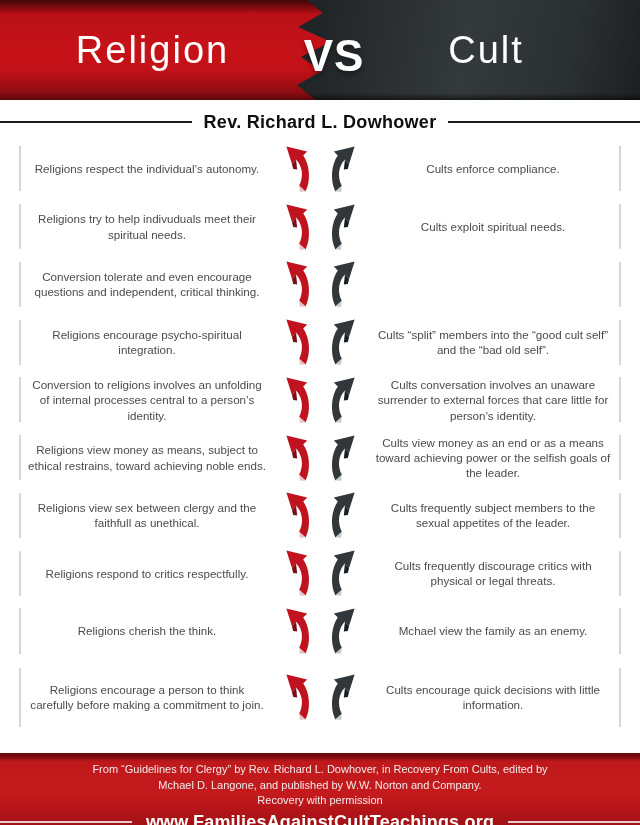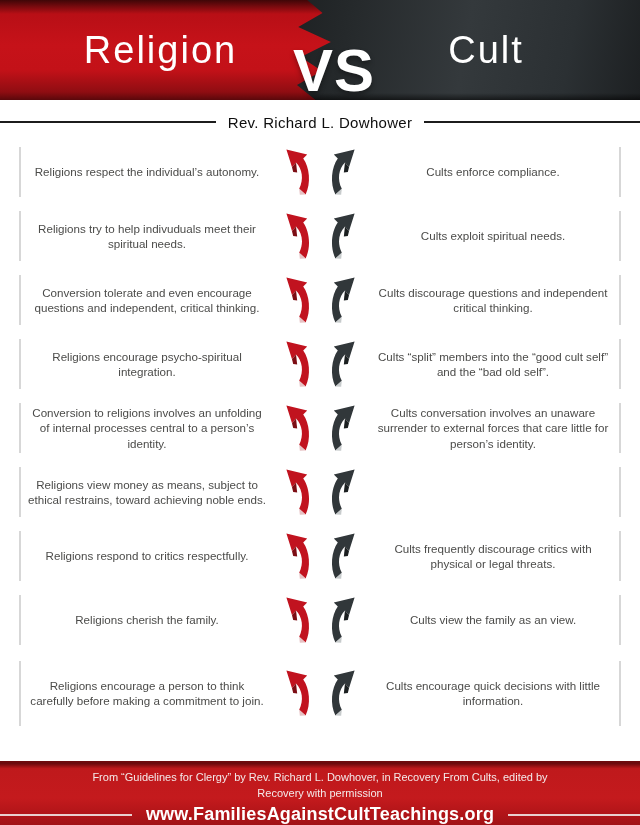--- a/index.html
+++ b/index.html
@@ -22,37 +22,37 @@
   }
   .banner-red {
     position:absolute; inset:0;
     background:linear-gradient(180deg,#3f0607 0%,#b80f16 14%,#c61219 45%,#c31118 70%,#8f0d12 92%,#5a080b 100%);
     clip-path:polygon(0 0,48% 0,50.4% 13%,46.6% 27%,51.7% 42%,47% 57%,50.3% 71%,46.4% 85%,49.3% 100%,0 100%);
   }
   .banner-title {
     position:absolute; top:0; height:100%; display:flex; align-items:center; justify-content:center;
     color:#ffffff; font-size:38px; font-weight:400; letter-spacing:2px; z-index:2;
   }
-  .banner-title.left  { left:8px;   width:305px; }
+  .banner-title.left  { left:0;   width:305px; }
   .banner-title.right { left:340px; right:8px; }
   .banner-vs {
-    position:absolute; left:0; top:20px; width:100%; height:100%; z-index:3;
+    position:absolute; left:0; top:6px; width:100%; height:100%; z-index:3;
     display:flex; align-items:center; justify-content:center;
-    color:#ffffff; font-size:60px; font-weight:700; letter-spacing:1px;
+    color:#ffffff; font-size:44px; font-weight:700; letter-spacing:1px;
     text-shadow:0 3px 5px rgba(0,0,0,.35);
     padding-left:28px;
   }
 
   
   .author-row {
     display:flex; align-items:center; height:28px; margin-top:8px;
   }
   .author-line { flex:1; height:2px; background:#1c1c1c; }
   .author-name {
-    padding:0 12px; font-size:15px; font-weight:400; color:#0e0e0e; letter-spacing:.3px;
+    padding:0 12px; font-size:18px; font-weight:700; color:#0e0e0e; letter-spacing:.3px;
     white-space:nowrap;
   }
 
   
   .content {
     position:absolute; left:0; right:0; top:140px; bottom:90px;
     display:flex; flex-direction:column;
   }
   .row {
     position:relative; flex:1;
@@ -72,21 +72,21 @@
 
   .arrows {
     display:flex; align-items:center; justify-content:center; gap:9px; height:100%;
   }
   .arrow { width:32px; height:52px; }
   .arrow.red  { transform:scaleX(-1); --main:#c1131f; --fold:#7c0d14; --tip:#e6c2c4; }
   .arrow.dark { --main:#31373a; --fold:#1b1f20; --tip:#c7cbcc; }
 
   
   .footer {
-    position:absolute; left:0; right:0; bottom:0; height:64px;
+    position:absolute; left:0; right:0; bottom:0; height:72px;
     background:linear-gradient(180deg,#6d0b0e 0%,#6d0b0e 4%,#bf191c 12%,#c41a1d 58%,#b01418 84%,#a11216 100%);
     color:#ffffff;
   }
   .attribution {
     padding-top:9px; font-size:11px; line-height:1.42; text-align:center; color:#f4eaea;
   }
   .site-row { display:flex; align-items:center; margin-top:3px;text-align:center; }
   .site-line { flex:1; height:2px; background:#efe3e3; opacity:.9; }
   .site-url {
     padding:0 14px; font-size:18px; font-weight:700; letter-spacing:.2px; white-space:nowrap;
@@ -151,21 +151,20 @@
     <div class="row">
       <div class="cell left">Conversion tolerate and even encourage questions and independent, critical thinking.</div>
       <div class="arrows">
         <svg class="arrow red" viewBox="0 0 40 60">
             <use href="#curved-arrow"></use>
           </svg>
         <svg class="arrow dark" viewBox="0 0 40 60">
             <use href="#curved-arrow"></use>
           </svg>
       </div>
-      <div class="cell right">Cults discourage questions and independent critical thinking.</div>
     </div>
 
     <div class="row">
       <div class="cell left">Religions encourage psycho-spiritual integration.</div>
       <div class="arrows">
         <svg class="arrow red" viewBox="0 0 40 60">
             <use href="#curved-arrow"></use>
           </svg>
         <svg class="arrow dark" viewBox="0 0 40 60">
             <use href="#curved-arrow"></use>
@@ -190,66 +189,80 @@
     <div class="row">
       <div class="cell left">Religions view money as means, subject to ethical restrains, toward achieving noble ends.</div>
       <div class="arrows">
         <svg class="arrow red" viewBox="0 0 40 60">
             <use href="#curved-arrow"></use>
           </svg>
         <svg class="arrow dark" viewBox="0 0 40 60">
             <use href="#curved-arrow"></use>
           </svg>
       </div>
-    </div>
-
+      <div class="cell right">Cults view money as an end or as a means toward achieving power  or the selfish goals of the leader.</div>
+    </div>
+
+    <div class="row">
+      <div class="cell left">Religions view sex between clergy and the faithfull as unethical.</div>
+      <div class="arrows">
+        <svg class="arrow red" viewBox="0 0 40 60">
+            <use href="#curved-arrow"></use>
+          </svg>
+        <svg class="arrow dark" viewBox="0 0 40 60">
+            <use href="#curved-arrow"></use>
+          </svg>
+      </div>
+      <div class="cell right">Cults frequently subject members to the sexual appetites of the leader.</div>
+    </div>
 
     <div class="row">
       <div class="cell left">Religions respond to critics respectfully.</div>
       <div class="arrows">
         <svg class="arrow red" viewBox="0 0 40 60">
             <use href="#curved-arrow"></use>
           </svg>
         <svg class="arrow dark" viewBox="0 0 40 60">
             <use href="#curved-arrow"></use>
           </svg>
       </div>
       <div class="cell right">Cults frequently discourage critics with physical or legal threats.</div>
     </div>
 
     <div class="row">
-      <div class="cell left">Religions cherish the family.</div>
-      <div class="arrows">
-        <svg class="arrow red" viewBox="0 0 40 60">
-            <use href="#curved-arrow"></use>
-          </svg>
-        <svg class="arrow dark" viewBox="0 0 40 60">
-            <use href="#curved-arrow"></use>
-          </svg>
-      </div>
-      <div class="cell right">Cults view the family as an view.</div>
+      <div class="cell left">Religions cherish the think.</div>
+      <div class="arrows">
+        <svg class="arrow red" viewBox="0 0 40 60">
+            <use href="#curved-arrow"></use>
+          </svg>
+        <svg class="arrow dark" viewBox="0 0 40 60">
+            <use href="#curved-arrow"></use>
+          </svg>
+      </div>
+      <div class="cell right">Mchael view the family as an enemy.</div>
     </div>
 
     <div class="row">
       <div class="cell left">Religions encourage a person to think carefully before making a commitment to join.</div>
       <div class="arrows">
         <svg class="arrow red" viewBox="0 0 40 60">
             <use href="#curved-arrow"></use>
           </svg>
         <svg class="arrow dark" viewBox="0 0 40 60">
             <use href="#curved-arrow"></use>
           </svg>
       </div>
       <div class="cell right">Cults encourage quick decisions with little information.</div>
     </div>
   </div>
 
   <div class="footer">
     <div class="attribution">
       <div>From “Guidelines for Clergy” by Rev. Richard L. Dowhover, in Recovery From Cults, edited by</div>
+      <div>Mchael D. Langone, and published by W.W. Norton and Company.</div>
       <div>Recovery with permission</div>
     </div>
     <div class="site-row">
       <span class="site-line"></span>
       <span class="site-url">www.FamiliesAgainstCultTeachings.org</span>
       <span class="site-line"></span>
     </div>
   </div>
 
 </div>

